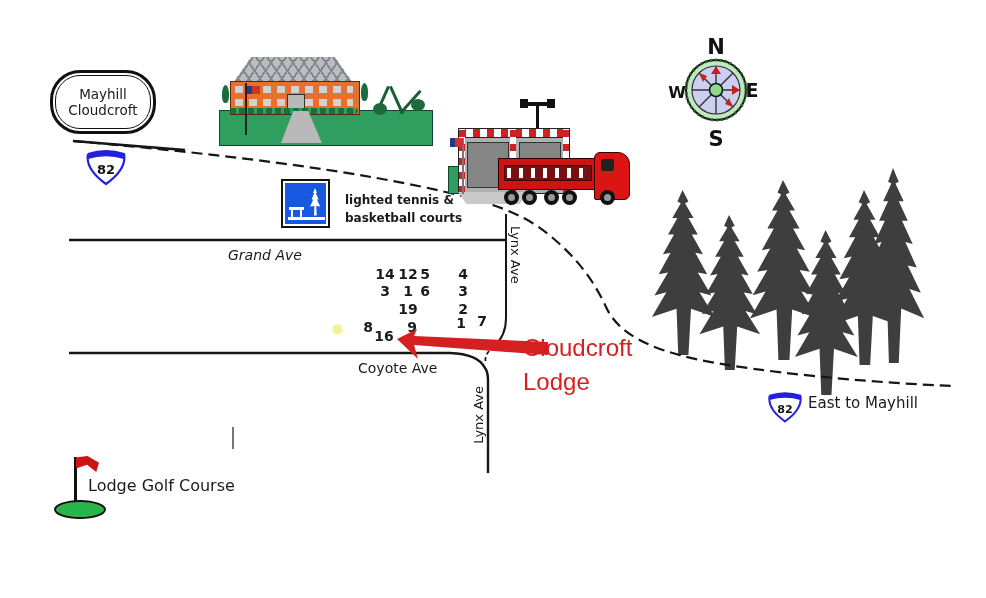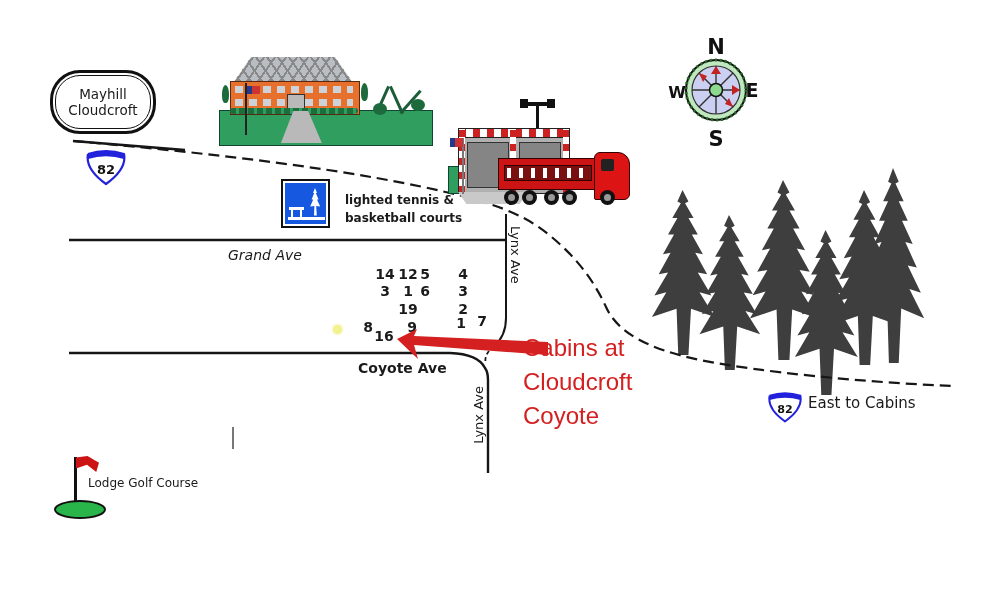--- a/index.html
+++ b/index.html
@@ -68,21 +68,21 @@
   .tk-cab{position:absolute;left:96px;top:2px;width:34px;height:46px;background:#dd1414;border:1.5px solid #300;border-radius:6px 12px 6px 2px;}
   .tk-win{position:absolute;left:6px;top:6px;width:13px;height:12px;background:#222;border-radius:2px;}
   .tk-wheel{position:absolute;top:40px;width:15px;height:15px;background:#111;border-radius:50%;}
   .tk-wheel::after{content:"";position:absolute;inset:4px;background:#999;border-radius:50%;}
   
   .golf{left:52px;top:452px;width:170px;height:66px;z-index:3;}
   .gf-pole{position:absolute;left:22px;top:5px;width:2.5px;height:48px;background:#111;}
   .gf-flag{position:absolute;left:24px;top:4px;width:23px;height:16px;background:#cc1414;
       clip-path:polygon(0 10%,50% 0,100% 42%,88% 100%,48% 55%,0 78%);}
   .gf-green{position:absolute;left:2px;top:48px;width:48px;height:15px;background:#29b54a;border:2px solid #111;border-radius:50%;}
-  .gf-label{position:absolute;left:36px;top:24px;font-size:12px;}
+  .gf-label{position:absolute;left:36px;top:24px;font-size:16px;}
   
   .num{position:absolute;width:26px;text-align:center;font-weight:bold;font-size:14px;line-height:18px;z-index:2;}
   
   .office{left:523px;top:331px;z-index:5;font-family:"Liberation Sans",sans-serif;font-size:24px;line-height:34px;font-weight:400;}
   
   .street{font-size:14px;z-index:2;}
   .vert-down{writing-mode:vertical-rl;}
   .vert-up{writing-mode:vertical-rl;transform:rotate(180deg);}
   .cursor-mark{left:232px;top:427px;width:2px;height:22px;background:#777;z-index:2;}
   .yellow-dot{left:333px;top:325px;width:9px;height:9px;border-radius:50%;background:#f2f292;box-shadow:0 0 3px #eaea70;z-index:1;}
@@ -111,21 +111,21 @@
     <path d="M4 9 Q22 3 40 9 Q43 24 22 39 Q1 24 4 9" fill="#fff" stroke="#2222dd" stroke-width="2.2"></path>
     <path d="M4 9 Q22 3 40 9 Q40.5 11.5 40 14 Q22 8.5 4 14 Q3.5 11.5 4 9" fill="#2222dd"></path>
     <text x="22" y="29" text-anchor="middle" font-size="13" font-weight="bold" fill="#111" font-family="DejaVu Sans, sans-serif">82</text>
   </svg>
 
   <svg class="abs" style="left:766px;top:388px;z-index:3;" width="38" height="36" viewBox="0 0 44 42">
     <path d="M4 9 Q22 3 40 9 Q43 24 22 39 Q1 24 4 9" fill="#fff" stroke="#2222dd" stroke-width="2.2"></path>
     <path d="M4 9 Q22 3 40 9 Q40.5 11.5 40 14 Q22 8.5 4 14 Q3.5 11.5 4 9" fill="#2222dd"></path>
     <text x="22" y="29" text-anchor="middle" font-size="13" font-weight="bold" fill="#111" font-family="DejaVu Sans, sans-serif">82</text>
   </svg>
-  <div class="abs lbl hwy-label" style="left:808px;top:394px;z-index:3;">East to Cabins</div>
+  <div class="abs lbl hwy-label" style="left:808px;top:394px;z-index:3;">East to Mayhill</div>
 
   <div class="abs school">
     <div class="sc-lawn"></div>
     <div class="sc-roof"></div>
     <div class="sc-bldg">
       <div class="sc-win" style="top:4px;"></div>
       <div class="sc-win" style="top:17px;"></div>
       <div class="sc-door"></div>
     </div>
     <div class="sc-bushes"></div>
@@ -210,21 +210,21 @@
   </div>
 
   <div class="pine" style="left:640px;top:190px;width:85px;height:165px;"></div>
   <div class="pine" style="left:688px;top:215px;width:82px;height:155px;"></div>
   <div class="pine" style="left:737px;top:180px;width:92px;height:180px;"></div>
   <div class="pine" style="left:783px;top:230px;width:85px;height:165px;"></div>
   <div class="pine" style="left:820px;top:190px;width:88px;height:175px;"></div>
   <div class="pine" style="left:852px;top:168px;width:82px;height:195px;"></div>
 
   <div class="abs lbl street" style="left:228px;top:247px;font-style:italic;">Grand Ave</div>
-  <div class="abs lbl street" style="left:358px;top:360px;font-weight:bold;">Coyote Ave</div>
+  <div class="abs lbl street" style="left:358px;top:360px;">Coyote Ave</div>
   <div class="abs lbl street vert-down" style="left:508px;top:226px;font-size:13px;">Lynx Ave</div>
   <div class="abs lbl street vert-up" style="left:471px;top:386px;font-size:13px;">Lynx Ave</div>
 
   <span class="num" style="left:372px;top:265px;">14</span>
   <span class="num" style="left:395px;top:265px;">12</span>
   <span class="num" style="left:412px;top:265px;">5</span>
   <span class="num" style="left:450px;top:265px;">4</span>
   <span class="num" style="left:372px;top:282px;">3</span>
   <span class="num" style="left:395px;top:282px;">1</span>
   <span class="num" style="left:412px;top:282px;">6</span>
@@ -238,23 +238,22 @@
   <span class="num" style="left:469px;top:312px;">7</span>
 
   <div class="abs yellow-dot"></div>
   <div class="abs cursor-mark"></div>
 
   <svg class="abs" width="986" height="598" viewBox="0 0 986 598" style="left:0;top:0;z-index:5;pointer-events:none;">
     <polygon points="397,339 417,329 414,336 548,342 548,355 414,345 418,359" fill="#d42020"></polygon>
   </svg>
 
   <div class="abs office" style="color:#d42020;">
-    <div>Cabins at</div>
     <div>Cloudcroft</div>
-    <div>Coyote</div>
+    <div>Lodge</div>
   </div>
 
   <div class="abs golf">
     <div class="gf-pole"></div>
     <div class="gf-flag"></div>
     <div class="gf-green"></div>
     <div class="gf-label lbl">Lodge Golf Course</div>
   </div>
 
 </div>

